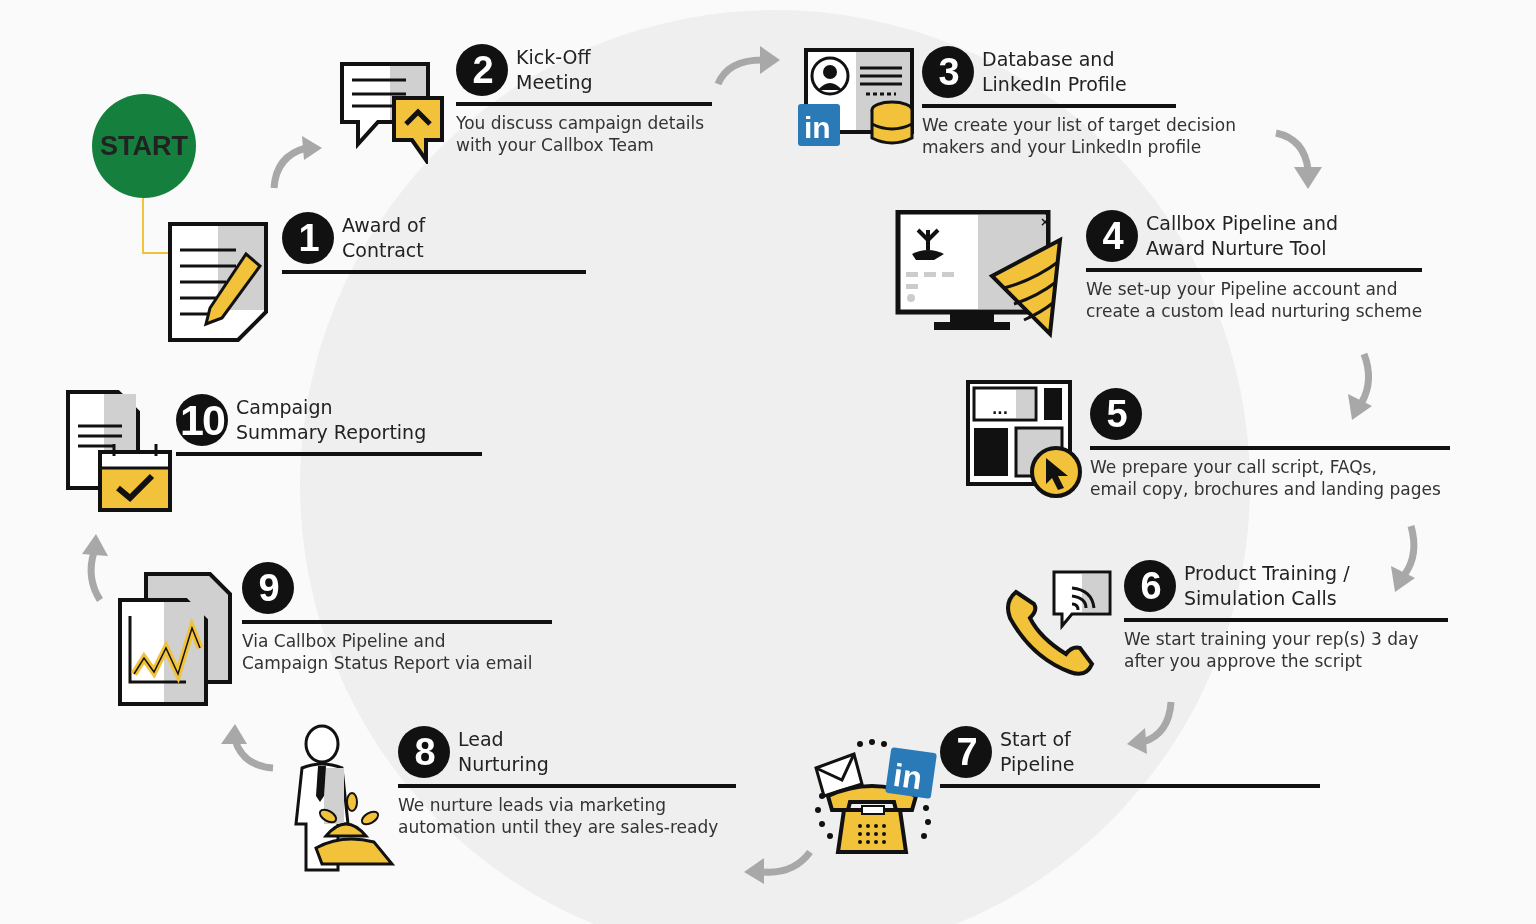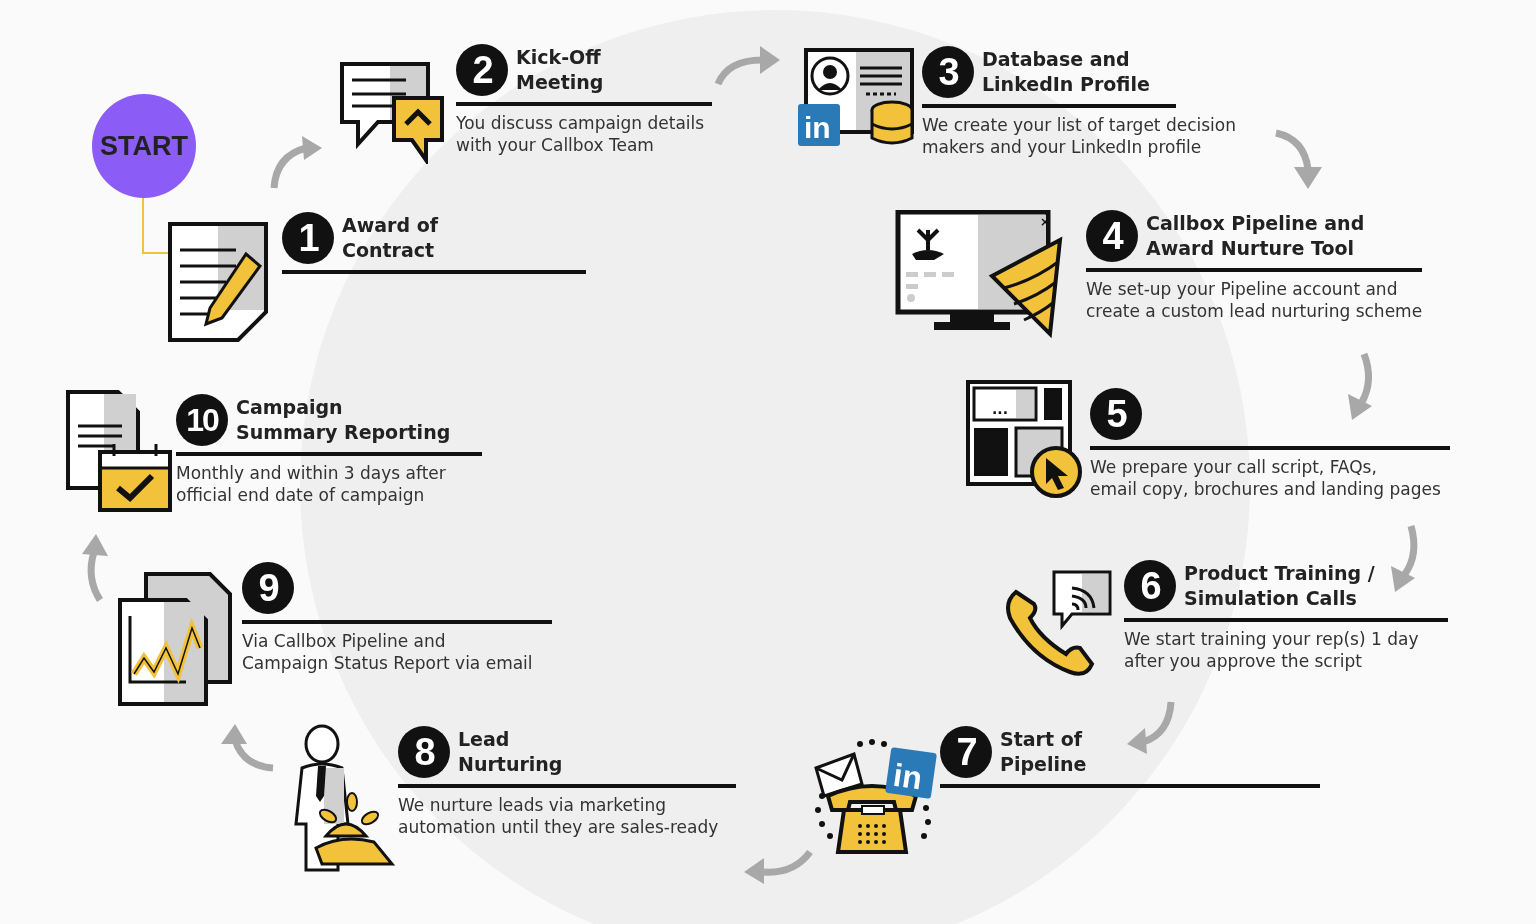--- a/index.html
+++ b/index.html
@@ -1,25 +1,25 @@
 <!DOCTYPE html>
 <html><head>
 <meta charset="utf-8">
 <style>
 *{box-sizing:border-box;margin:0;padding:0}
 body{width:1536px;height:924px;overflow:hidden;background:#fafafa;font-family:"DejaVu Sans","Liberation Sans",sans-serif;color:#222;position:relative}
 .bgcircle{position:absolute;left:300px;top:10px;width:950px;height:950px;border-radius:50%;background:#efefef}
 .step{position:absolute}
 .head{display:flex;align-items:center;gap:8px}
 .num{width:52px;height:52px;border-radius:50%;background:#111;color:#fff;font-family:"Liberation Sans",sans-serif;font-weight:bold;font-size:38px;display:flex;align-items:center;justify-content:center;letter-spacing:-2px;flex:none}
-.title{font-size:19px;font-weight:bold;line-height:25px;color:#222;white-space:pre-line}
+.title{font-size:19px;font-weight:normal;line-height:25px;color:#222;white-space:pre-line}
 .rule{height:4px;background:#111;margin-top:6px;margin-bottom:6px}
 .desc{font-size:17px;line-height:22px;color:#333;white-space:pre-line}
 .icon{position:absolute}
-.start{position:absolute;left:92px;top:94px;width:104px;height:104px;border-radius:50%;background:#8b5cf6;display:flex;align-items:center;justify-content:center;font-family:"Liberation Sans",sans-serif;font-weight:bold;font-size:27px;color:#222}
+.start{position:absolute;left:92px;top:94px;width:104px;height:104px;border-radius:50%;background:#15803d;display:flex;align-items:center;justify-content:center;font-family:"Liberation Sans",sans-serif;font-weight:bold;font-size:27px;color:#222}
 .startline{position:absolute;left:142px;top:198px;width:28px;height:56px;border-left:2px solid #f2c23a;border-bottom:2px solid #f2c23a}
 .arrow{position:absolute}
 </style>
 </head>
 <body>
 
 <div class="bgcircle"></div>
 
 <div class="start">
     <span>START</span>
@@ -279,21 +279,21 @@
 email copy, brochures and landing pages</div>
 </div>
 
 <div class="step" style="left:1124px;top:560px;width:324px">
   <div class="head">
       <div class="num">6</div>
       <div class="title">Product Training /
 Simulation Calls</div>
     </div>
   <div class="rule"></div>
-  <div class="desc">We start training your rep(s) 1 day
+  <div class="desc">We start training your rep(s) 3 day
 after you approve the script</div>
 </div>
 
 <div class="step" style="left:940px;top:726px;width:380px">
   <div class="head">
       <div class="num">7</div>
       <div class="title">Start of
 Pipeline</div>
     </div>
   <div class="rule"></div>
@@ -314,20 +314,18 @@
   <div class="head">
       <div class="num">9</div>
     </div>
   <div class="rule"></div>
   <div class="desc">Via Callbox Pipeline and
 Campaign Status Report via email</div>
 </div>
 
 <div class="step" style="left:176px;top:394px;width:306px">
   <div class="head">
-      <div class="num" style="font-size:32px">10</div>
+      <div class="num" style="font-size:43px">10</div>
       <div class="title">Campaign
 Summary Reporting</div>
     </div>
   <div class="rule"></div>
-  <div class="desc">Monthly and within 3 days after
-official end date of campaign</div>
 </div>
 
 </body></html>

